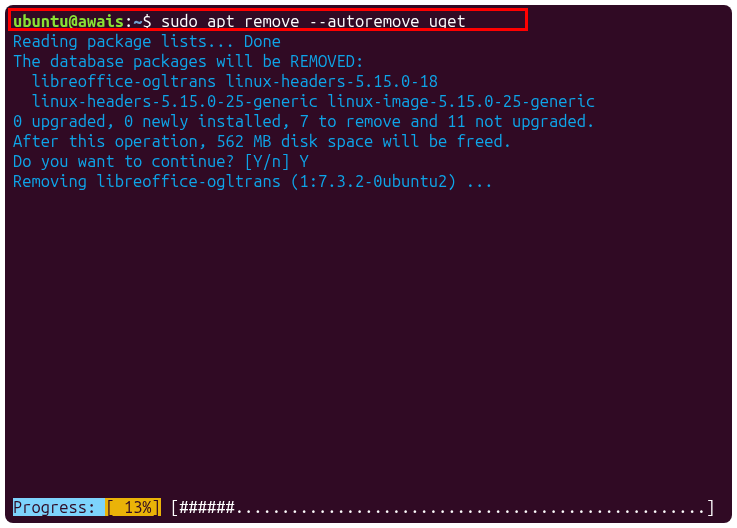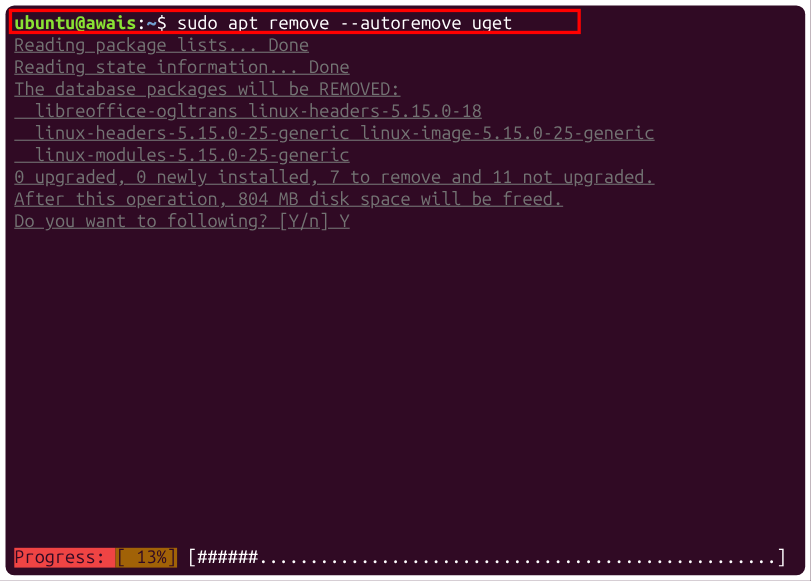--- a/index.html
+++ b/index.html
@@ -34,53 +34,52 @@
       height: 23px;
       pointer-events: none;
     }
     .user { color: #8ae234; font-weight: bold; }
     .at { color: #8ae234; font-weight: bold; }
     .host { color: #8ae234; font-weight: bold; }
     .colon { color: #ffffff; }
     .path { color: #729fcf; font-weight: bold; }
     .dollar { color: #ffffff; }
     .cmd { color: #ffffff; }
-    .output-line { white-space: pre; color: #737373; text-decoration: underline; }
+    .output-line { white-space: pre; color: #0ea5e9; }
     .indent { padding-left: 0; }
     .progress-line {
       position: absolute;
       bottom: 6px;
       left: 8px;
       right: 8px;
       white-space: pre;
     }
     .progress-label {
-      background: #ef4444;
+      background: #7dd3fc;
       color: #300a24;
     }
     .progress-pct {
-      background: #a16207;
+      background: #eab308;
       color: #300a24;
     }
     .progress-bar {
       color: #ffffff;
     }
   </style>
 </head>
 <body>
 
 <div class="terminal">
   <div class="highlight-box"></div>
   <div class="prompt-line">
     <span class="user">ubuntu</span><span class="at">@</span><span class="host">awais</span><span class="colon">:</span><span class="path">~</span><span class="dollar">$ </span><span class="cmd">sudo apt remove --autoremove uget</span>
   </div>
   <div class="output-line">Reading package lists... Done</div>
-  <div class="output-line">Reading state information... Done</div>
   <div class="output-line">The database packages will be REMOVED:</div>
   <div class="output-line indent">  libreoffice-ogltrans linux-headers-5.15.0-18</div>
   <div class="output-line indent">  linux-headers-5.15.0-25-generic linux-image-5.15.0-25-generic</div>
-  <div class="output-line indent">  linux-modules-5.15.0-25-generic</div>
   <div class="output-line">0 upgraded, 0 newly installed, 7 to remove and 11 not upgraded.</div>
-  <div class="output-line">After this operation, 804 MB disk space will be freed.</div>
-  <div class="output-line">Do you want to following? [Y/n] Y</div>
+  <div class="output-line">After this operation, 562 MB disk space will be freed.</div>
+  <div class="output-line">Do you want to continue? [Y/n] Y</div>
+  <div class="output-line">Removing libreoffice-ogltrans (1:7.3.2-0ubuntu2) ...</div>
 
   <div class="progress-line"><span class="progress-label">Progress: </span><span class="progress-pct">[ 13%]</span><span class="progress-bar"> [######...................................................] </span></div>
 </div>
 
 </body></html>

